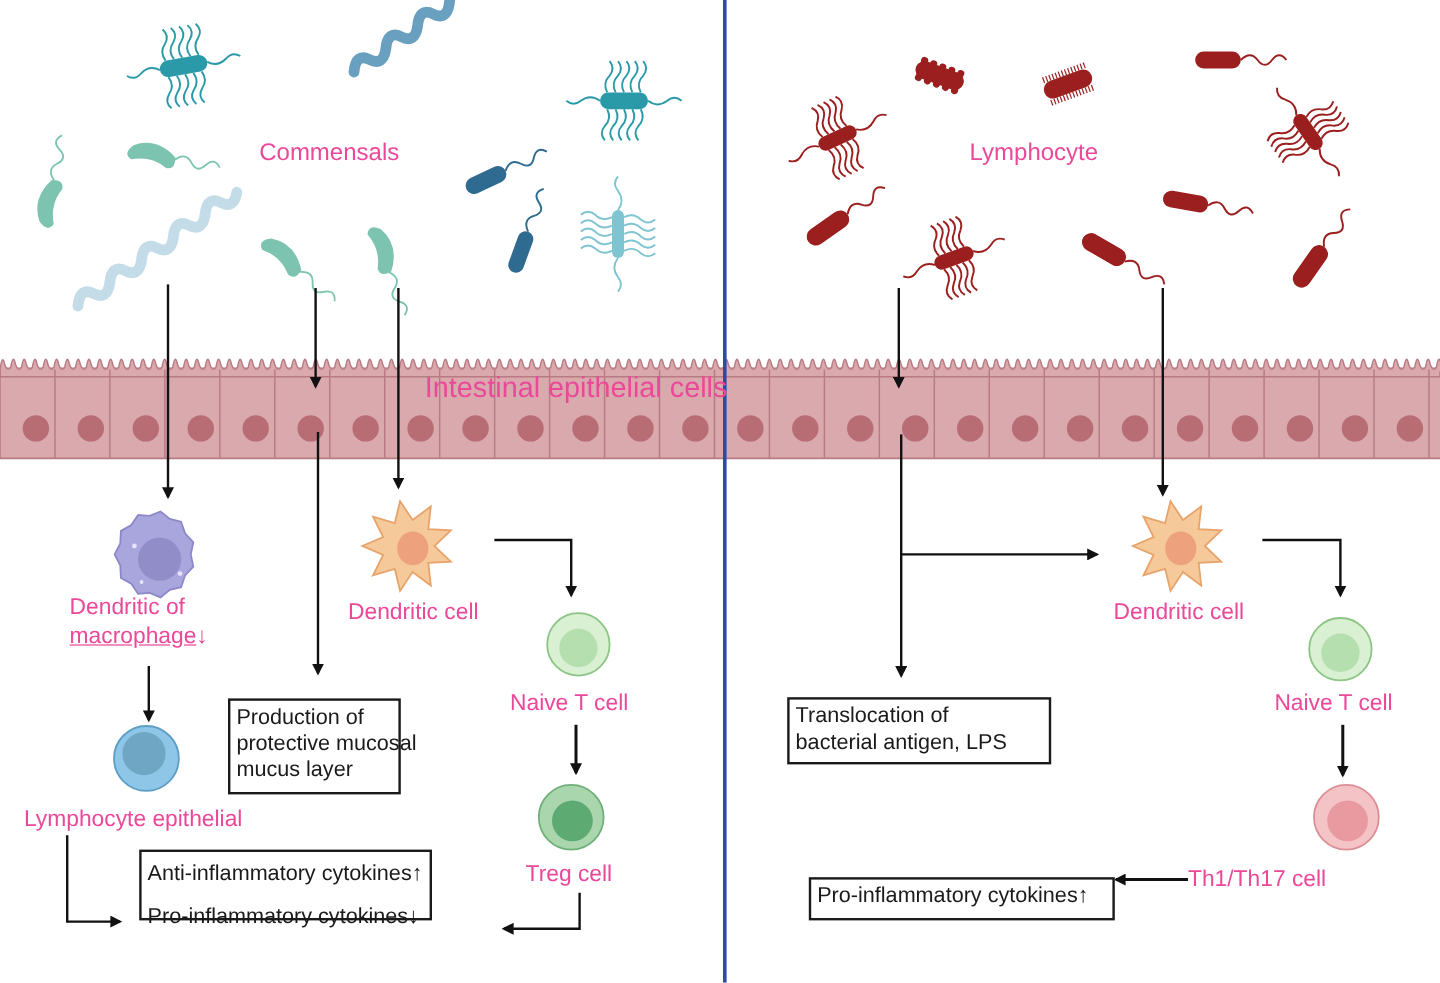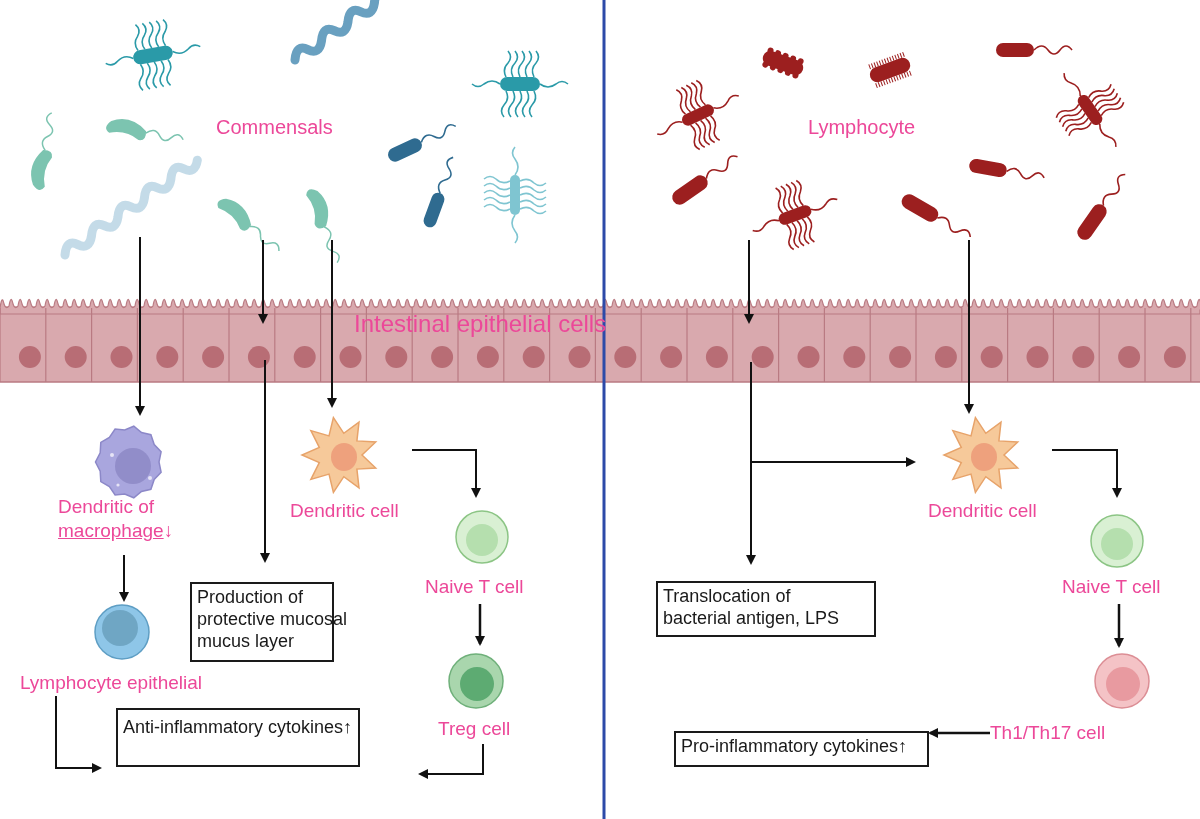--- a/index.html
+++ b/index.html
@@ -346,20 +346,21 @@
   <span class="ln">protective mucosal</span>
   <span class="ln">mucus layer</span>
 </div>
 
 <div class="lbl" style="left:290px;top:500px;">Dendritic cell</div>
 <div class="lbl" style="left:425px;top:576px;">Naive T cell</div>
 <div class="lbl" style="left:438px;top:718px;">Treg cell</div>
 
 <div class="box" style="left:116px;top:692px;width:244px;height:59px;padding-top:6px;">
   <span class="ln" style="margin-bottom:14px;"><span>Anti-inflammatory cytokines</span><span class="arrowglyph">↑</span></span>
+  <span class="ln"><span>Pro-inflammatory cytokines</span><span class="arrowglyph">↓</span></span>
 </div>
 
 <div class="box" style="left:656px;top:565px;width:220px;height:56px;">
   <span class="ln">Translocation of</span>
   <span class="ln">bacterial antigen, LPS</span>
 </div>
 
 <div class="lbl" style="left:928px;top:500px;">Dendritic cell</div>
 <div class="lbl" style="left:1062px;top:576px;">Naive T cell</div>
 <div class="lbl" style="left:990px;top:722px;">Th1/Th17 cell</div>

